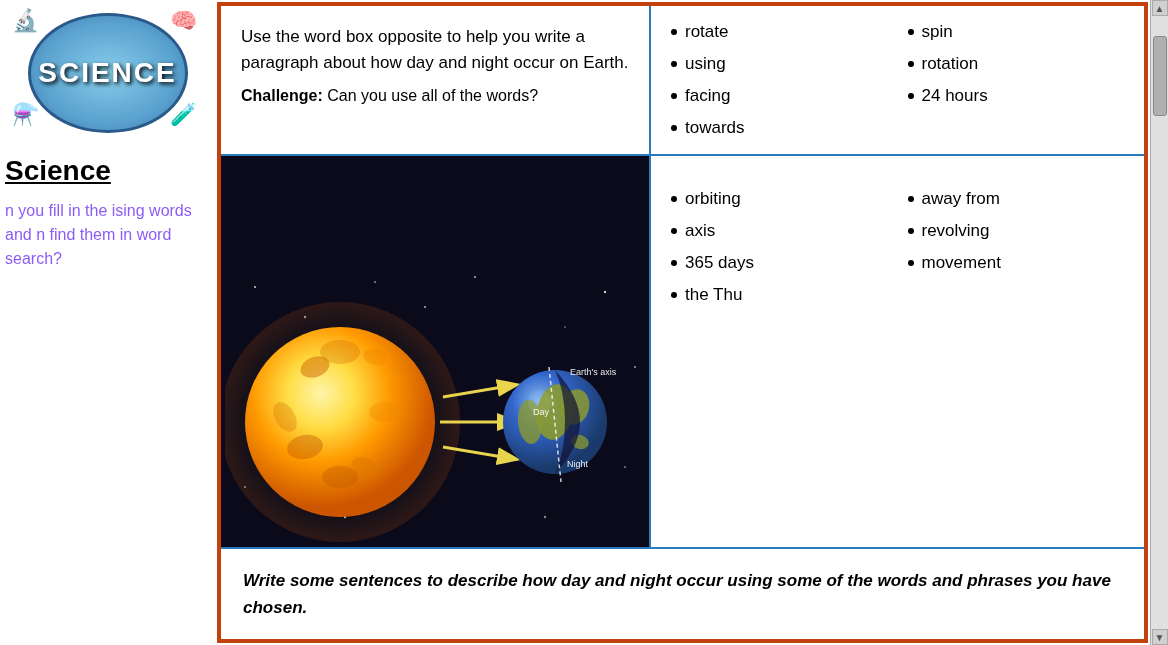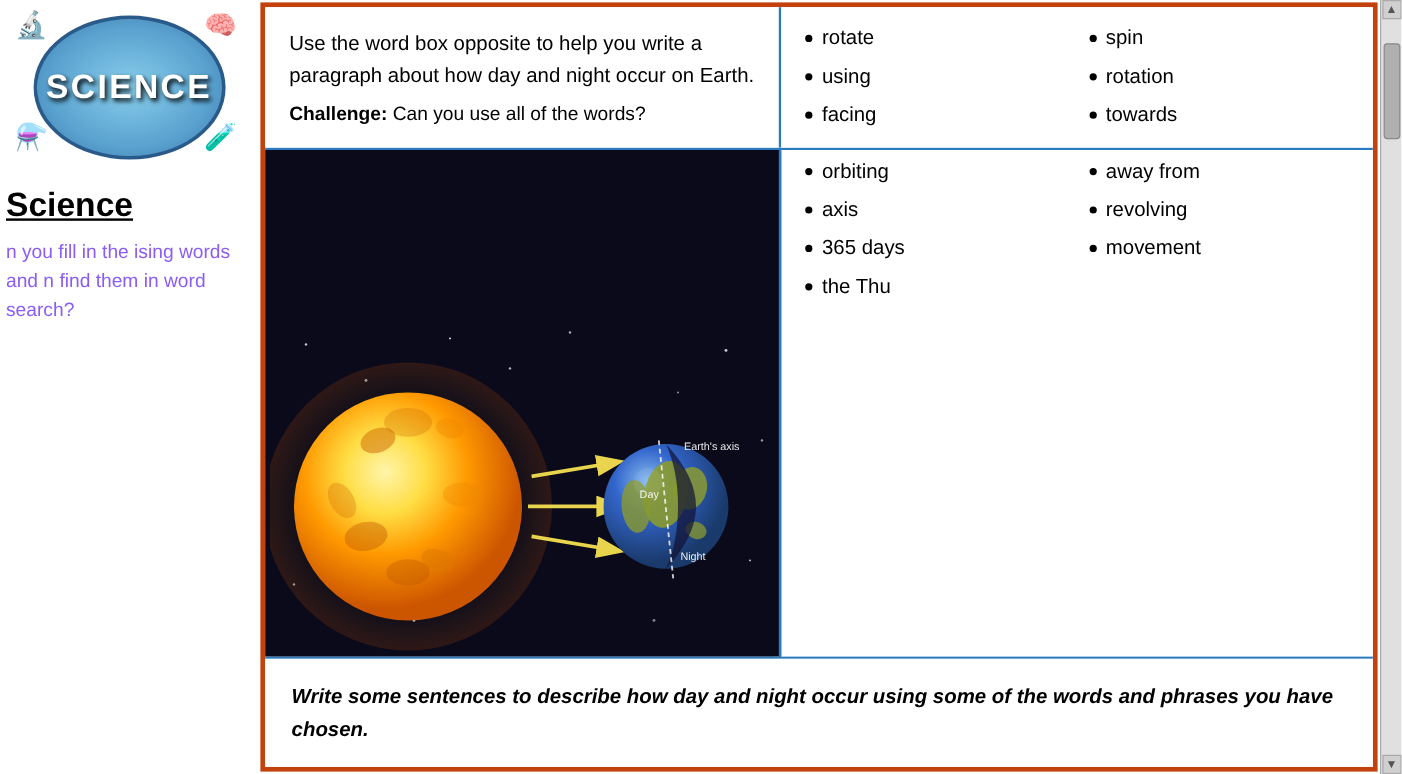--- a/index.html
+++ b/index.html
@@ -184,26 +184,27 @@
       background: #0a0a1a;
       overflow: hidden;
       position: relative;
       display: flex;
       align-items: flex-end;
       justify-content: center;
     }
 
     .word-box-continued {
       flex: 1;
-      padding: 4px 20px;
+      padding: 16px 20px;
       background: #fff;
       display: grid;
       grid-template-columns: 1fr 1fr;
       gap: 4px 20px;
       align-content: start;
+      margin-top: 13px;
     }
 
     
     .bottom-section {
       padding: 18px 22px;
       background: #fff;
       flex: 0 0 auto;
     }
 
     .bottom-text {
@@ -300,20 +301,24 @@
         <div class="bullet"></div>
         <span>using</span>
       </div>
       <div class="word-item">
         <div class="bullet"></div>
         <span>rotation</span>
       </div>
       <div class="word-item">
         <div class="bullet"></div>
         <span>facing</span>
+      </div>
+      <div class="word-item">
+        <div class="bullet"></div>
+        <span>24 hours</span>
       </div>
       <div class="word-item">
         <div class="bullet"></div>
         <span>towards</span>
       </div>
     </div>
   </div>
 
   <div class="middle-section">
     <div class="image-box">

